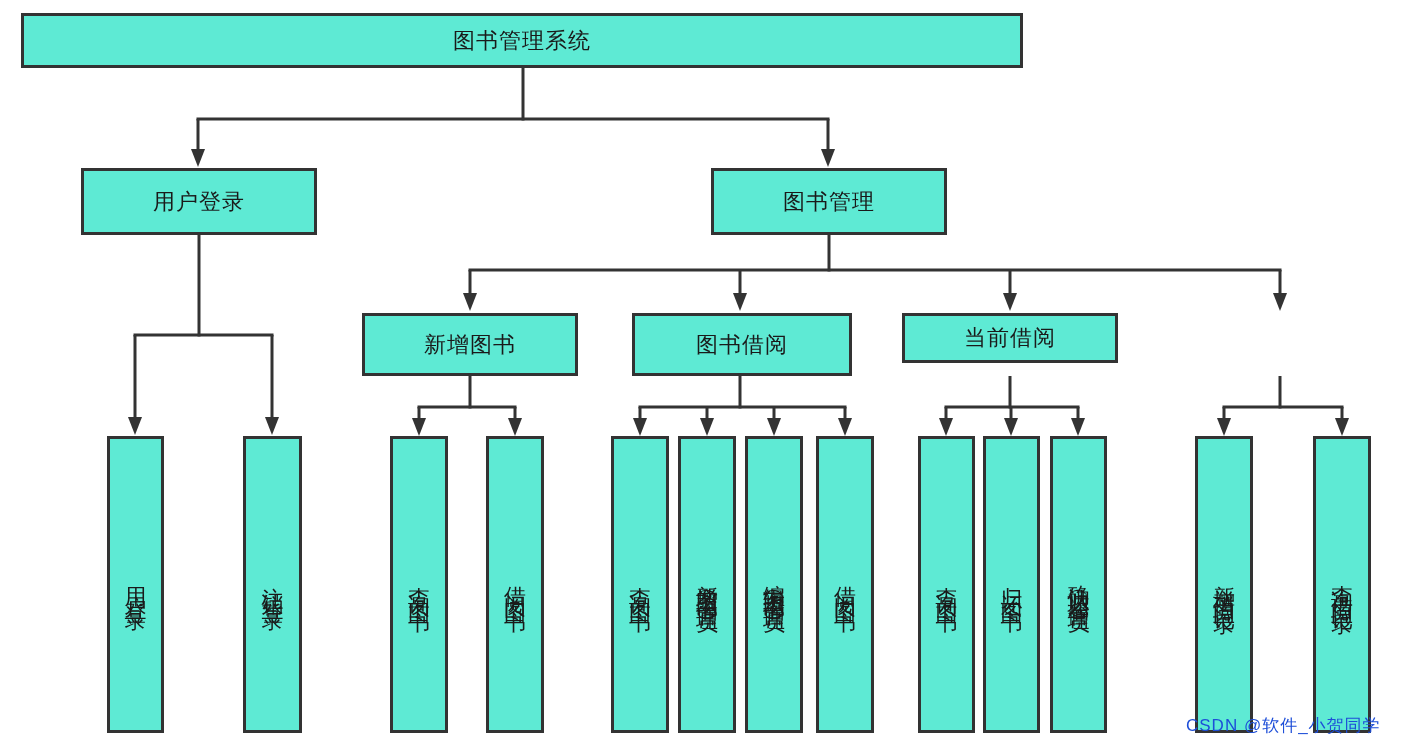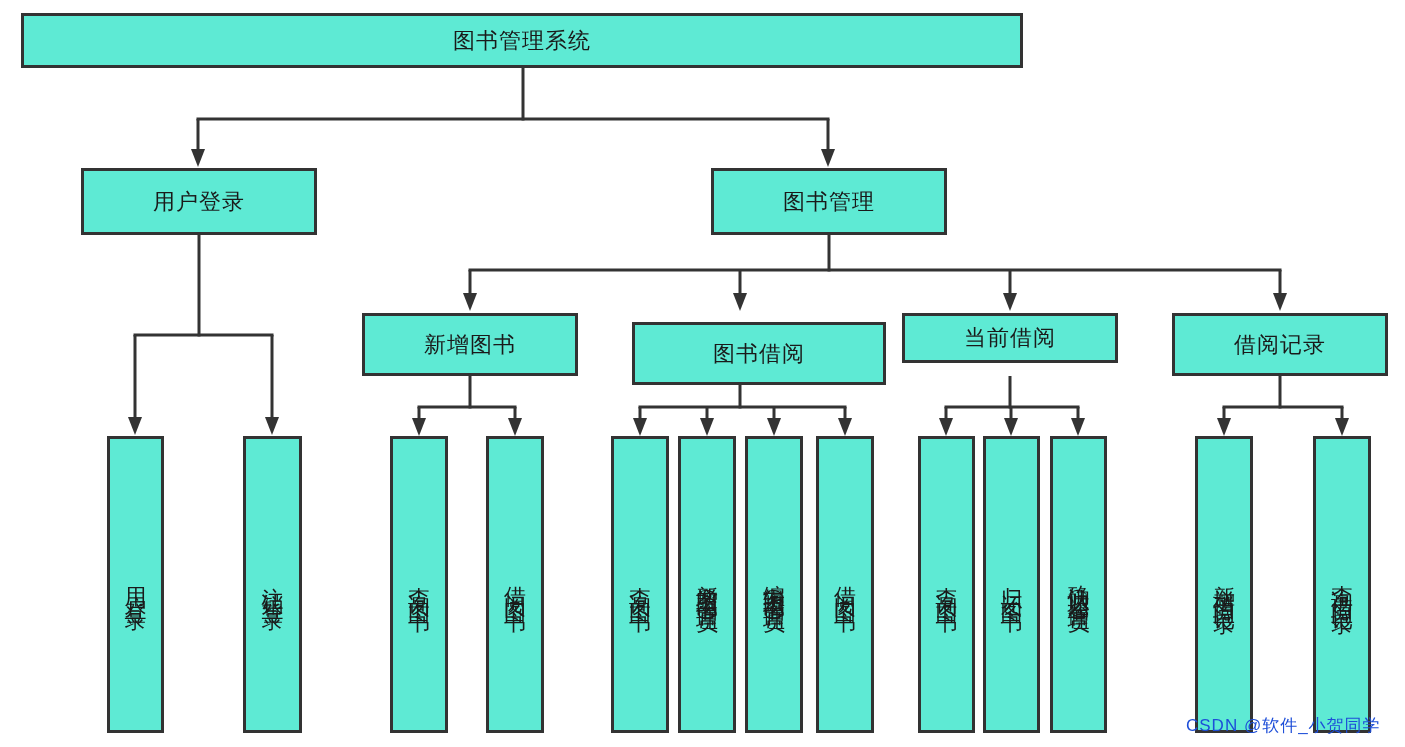--- a/index.html
+++ b/index.html
@@ -29,21 +29,21 @@
     white-space:normal;
     line-height:1;
   }
   
   #n-root   {left:21px;  top:13px;  width:1002px; height:55px;}
   
   #n-user   {left:81px;  top:168px; width:236px;  height:67px;}
   #n-mgmt   {left:711px; top:168px; width:236px;  height:67px;}
   
   #n-newbook{left:362px; top:313px; width:216px;  height:63px;}
-  #n-borrow {left:632px; top:322px; width:254px;  height:63px;}
+  #n-borrow {left:632px; top:313px; width:220px;  height:63px;}
   #n-current{left:902px; top:313px; width:216px;  height:50px;}
   #n-records{left:1172px;top:313px; width:216px;  height:63px;}
   
   .leaf{top:436px;height:297px;}
   #lf-user-1{left:107px; width:57px;}
   #lf-user-2{left:243px; width:59px;}
   #lf-nb-1  {left:390px; width:58px;}
   #lf-nb-2  {left:486px; width:58px;}
   #lf-bw-1  {left:611px; width:58px;}
   #lf-bw-2  {left:678px; width:58px; letter-spacing:4px;}
@@ -131,21 +131,20 @@
   </svg>
 
   <div class="node" id="n-root">图书管理系统</div>
 
   <div class="node" id="n-user">用户登录</div>
   <div class="node" id="n-mgmt">图书管理</div>
 
   <div class="node" id="n-newbook">新增图书</div>
   <div class="node" id="n-borrow">图书借阅</div>
   <div class="node" id="n-current">当前借阅</div>
-  <div class="node" id="n-records">借阅记录</div>
 
   <div class="node vert leaf" id="lf-user-1">用户登录</div>
   <div class="node vert leaf" id="lf-user-2">注销登录</div>
 
   <div class="node vert leaf" id="lf-nb-1">查询图书</div>
   <div class="node vert leaf" id="lf-nb-2">借阅图书</div>
 
   <div class="node vert leaf" id="lf-bw-1">查询图书</div>
   <div class="node vert leaf" id="lf-bw-2">新增图书（管理员）</div>
   <div class="node vert leaf" id="lf-bw-3">编辑图书（管理员）</div>

